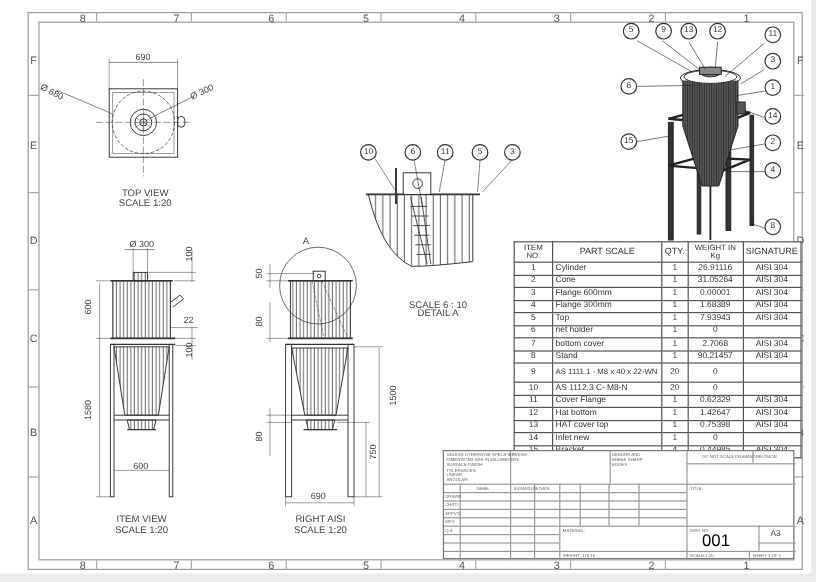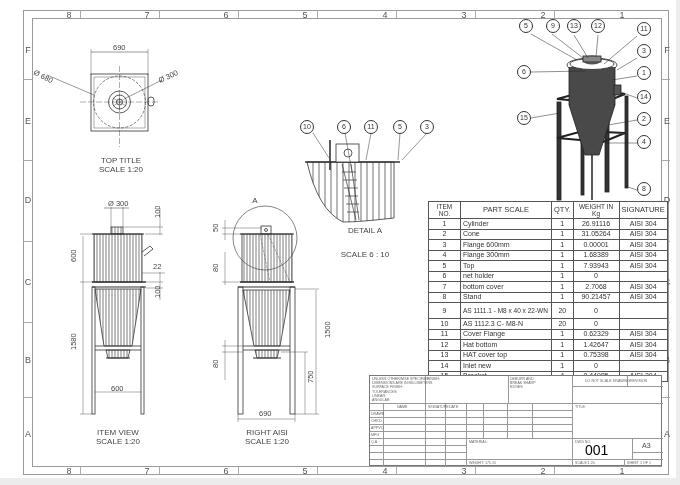--- a/index.html
+++ b/index.html
@@ -246,27 +246,27 @@
         <line x1="637" y1="76" x2="612" y2="80"></line>
         <line x1="637" y1="98" x2="621" y2="92"></line>
         <line x1="531" y1="118" x2="560" y2="113"></line>
         <line x1="637" y1="120" x2="608" y2="125"></line>
         <line x1="637" y1="143" x2="606" y2="143"></line>
         <line x1="637" y1="190" x2="625" y2="186"></line>
       </g>
     </g>
   </svg>
 
-  <div class="lbl" style="left:86px;top:156px;width:70px">TOP TITLE</div>
+  <div class="lbl" style="left:86px;top:156px;width:70px">TOP VIEW</div>
   <div class="lbl" style="left:86px;top:165px;width:70px">SCALE 1:20</div>
   <div class="lbl" style="left:83px;top:428px;width:70px">ITEM VIEW</div>
   <div class="lbl" style="left:83px;top:437px;width:70px">SCALE 1:20</div>
   <div class="lbl" style="left:232px;top:428px;width:70px">RIGHT AISI</div>
   <div class="lbl" style="left:232px;top:437px;width:70px">SCALE 1:20</div>
-  <div class="lbl" style="left:330px;top:226px;width:70px">DETAIL A</div>
+  <div class="lbl" style="left:330px;top:256px;width:70px">DETAIL A</div>
   <div class="lbl" style="left:330px;top:250px;width:70px">SCALE 6 : 10</div>
   <div class="lbl" style="left:250px;top:196px;width:10px">A</div>
 
   <div class="dim" style="left:113px;top:43px">690</div>
   <div class="dim" style="left:33px;top:72px;transform:rotate(28deg)">Ø 680</div>
   <div class="dim" style="left:158px;top:72px;transform:rotate(-25deg)">Ø 300</div>
 
   <div class="dim" style="left:108px;top:199px">Ø 300</div>
   <div class="dim dimv" style="left:153px;top:218px">100</div>
   <div class="dim dimv" style="left:69px;top:262px">600</div>

